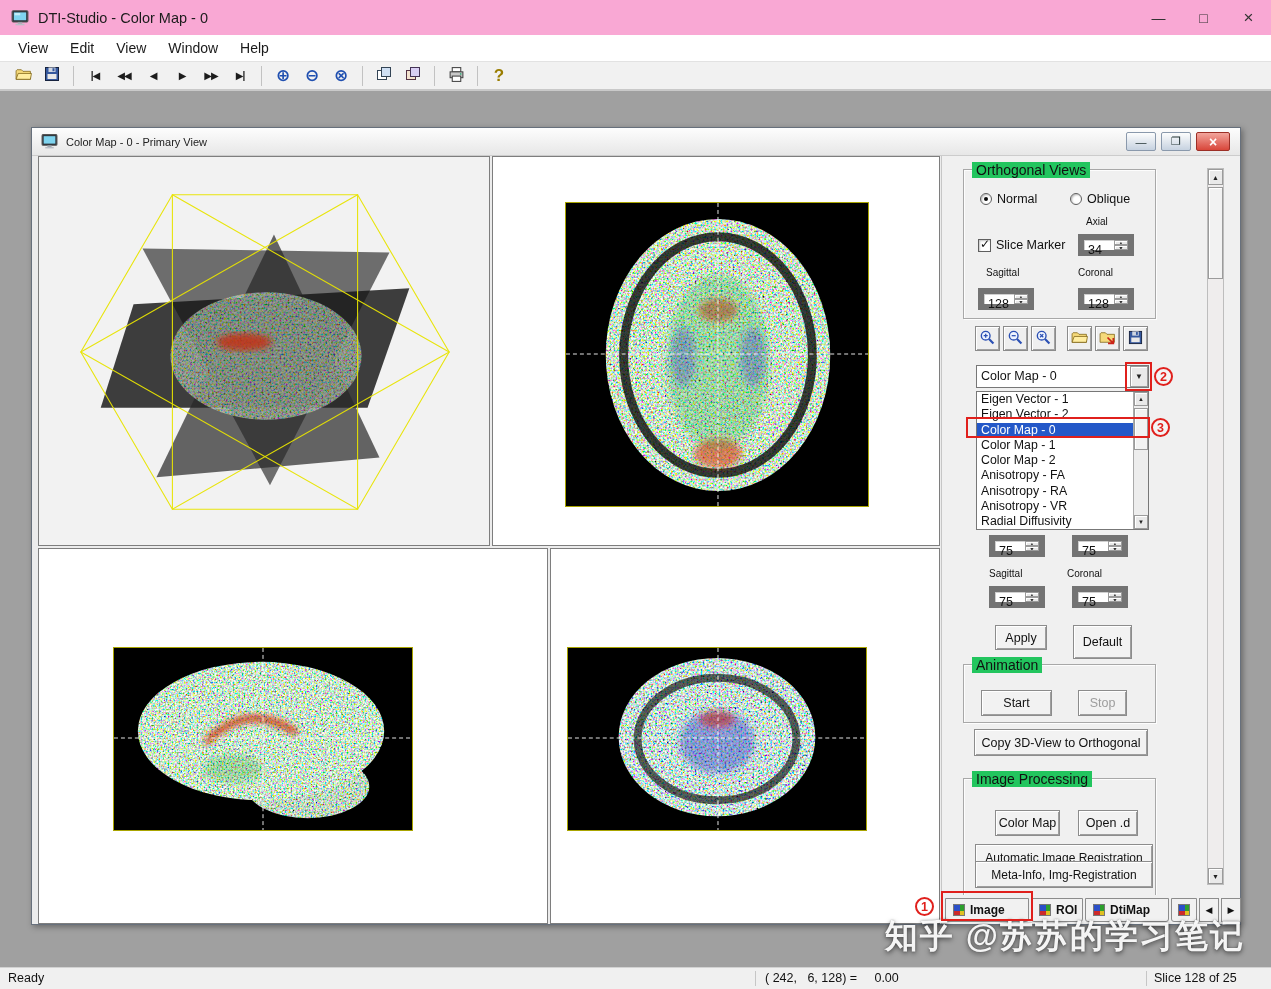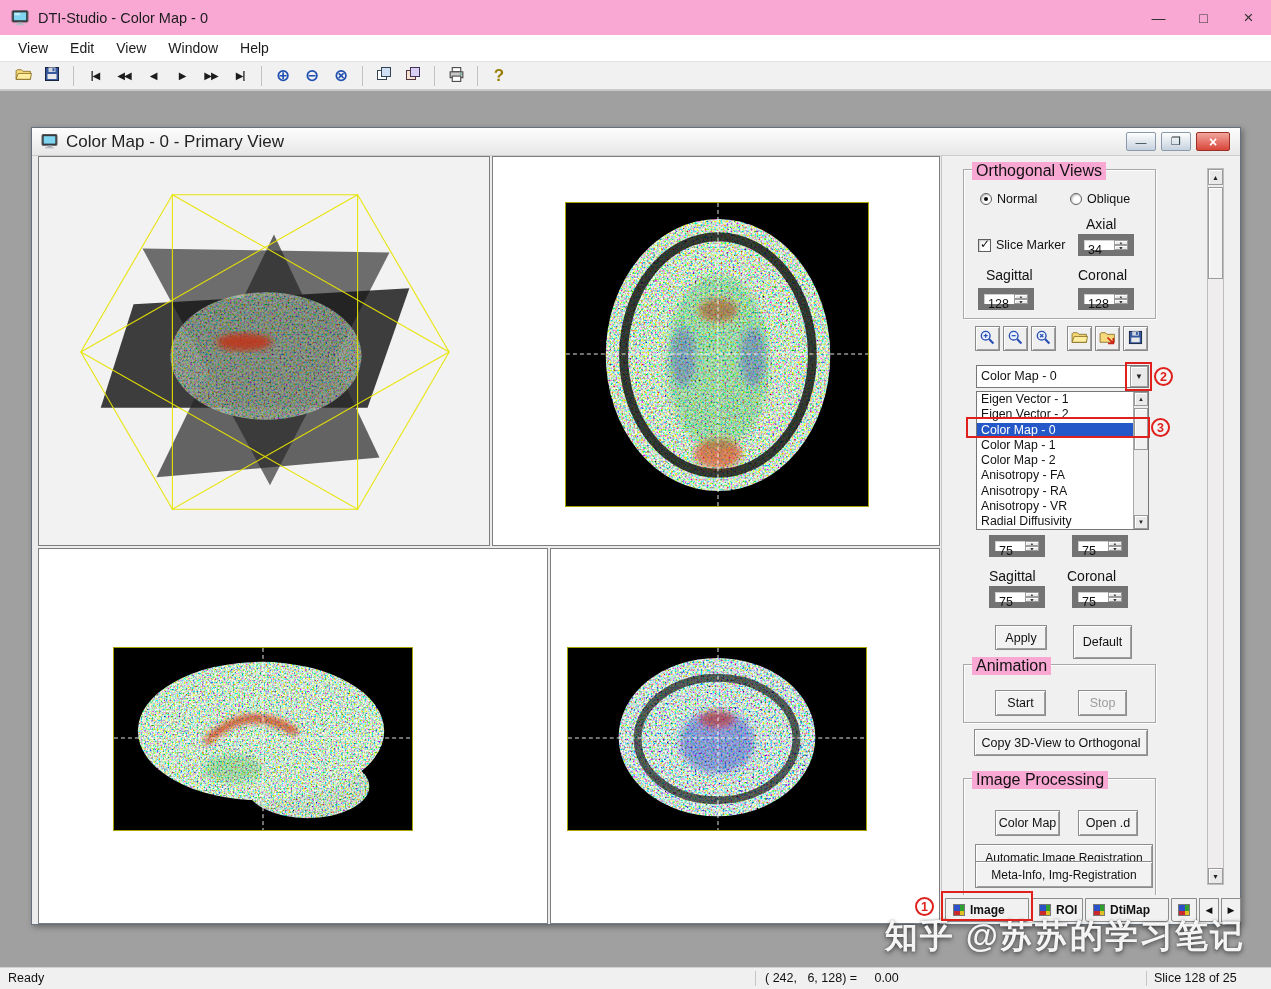--- a/index.html
+++ b/index.html
@@ -22,36 +22,36 @@
   .magglyph{font-size:17px;color:#1f4fb0;font-weight:bold}
   .helpglyph{font-size:17px;color:#9a7d00;font-weight:bold}
 
   
   .mdi{position:absolute;left:0;top:91px;right:0;height:876px;background:#a0a0a0}
 
   
   .child{position:absolute;left:31px;top:36px;width:1210px;height:798px;background:#f0f0f0;border:1px solid #67707c;box-shadow:2px 2px 6px rgba(0,0,0,.35)}
   .ctitle{position:absolute;left:0;top:0;right:0;height:28px;background:linear-gradient(#fdfdfd,#e7e7e7);border-bottom:1px solid #cccccc;display:flex;align-items:center}
   .cicon{margin:0 8px 0 9px;width:17px;height:17px;display:inline-flex}
-  .ctext{font-size:17px;color:#222}
+  .ctext{font-size:11px;color:#222}
   .cbtns{position:absolute;right:10px;top:4px;display:flex;gap:5px}
   .cbtn{width:30px;height:19px;border:1px solid #8a99ac;border-radius:2px;background:linear-gradient(#fdfdfd,#c6d2e0);display:flex;align-items:center;justify-content:center;font-size:11px;color:#233}
   .cbtn.close{width:34px;background:linear-gradient(#f2a59c,#d8463a);border-color:#9c2f26;color:#fff;font-size:14px;font-weight:bold}
   .ccontent{position:absolute;left:0;top:28px;width:1208px;height:768px;background:#ececec}
 
   
   .vp{position:absolute;border:1px solid #7e7e7e;background:#fff;overflow:hidden}
   .imgrect{position:absolute;background:#000;border:1px solid #a9a400;overflow:hidden}
   .fill{position:absolute;left:0;top:0;width:100%;height:100%}
 
   
   .panel{position:absolute;left:909px;top:0;width:299px;height:768px;background:#f0f0f0;border-left:1px solid #c6c6c6}
   .grp{position:absolute;border:1px solid #a8a8a8;box-shadow:inset 1px 1px 0 #fdfdfd,1px 1px 0 #fdfdfd}
-  .glabel{position:absolute;top:-8px;left:8px;background:#f9a8d4;padding:0 4px;font-size:16px;color:#111;white-space:nowrap}
-  .plabel{position:absolute;font-size:14px;color:#111;white-space:nowrap}
+  .glabel{position:absolute;top:-8px;left:8px;background:#22c55e;padding:0 4px;font-size:14px;color:#111;white-space:nowrap}
+  .plabel{position:absolute;font-size:10px;color:#111;white-space:nowrap}
   .radio{position:absolute;display:flex;align-items:center;gap:5px;font-size:12.5px}
   .rdot{width:12px;height:12px;border-radius:50%;border:1px solid #5f5f5f;background:#fff;box-shadow:inset 1px 1px 2px #b9b9b9;position:relative;flex:none}
   .radio.sel .rdot::after{content:"";position:absolute;left:3px;top:3px;width:4px;height:4px;border-radius:50%;background:#0a0a0a}
   .checkrow{position:absolute;display:flex;align-items:center;gap:5px;font-size:12.5px}
   .cbox{width:13px;height:13px;border:1px solid #5f5f5f;background:#fff;box-shadow:inset 1px 1px 2px #c4c4c4;position:relative;flex:none}
   .checkrow.on .cbox::after{content:"✓";position:absolute;left:1px;top:-3px;font-size:12px;color:#111;font-weight:bold}
   .spin{position:absolute;height:22px;width:56px;background:#fff;border:6px solid #737373;box-shadow:inset 1px 1px 0 #cfcfcf}
   .sval{position:absolute;left:4px;top:3px;font-size:12.5px}
   .sbtns{position:absolute;right:0;top:0;bottom:0;width:14px;display:flex;flex-direction:column}
   .sbtn{flex:1;background:#e9e9e9;border:1px solid #9b9b9b;box-shadow:inset 1px 1px 0 #fff;display:flex;align-items:center;justify-content:center;color:#333;overflow:hidden}
@@ -453,21 +453,21 @@
                 <span class="sbtn up"></span>
                 <span class="sbtn dn"></span>
               </span>
           </div>
 
           <div class="btn" style="left:53px;top:469px;width:52px;height:25px">Apply</div>
           <div class="btn" style="left:131px;top:469px;width:59px;height:34px">Default</div>
 
           <div class="grp" style="left:21px;top:508px;width:193px;height:59px">
             <span class="glabel">Animation</span>
-            <div class="btn" style="left:31px;top:25px;width:51px;height:26px">Start</div>
+            <div class="btn" style="left:17px;top:25px;width:71px;height:26px">Start</div>
             <div class="btn disabled" style="left:114px;top:25px;width:49px;height:26px">Stop</div>
           </div>
 
           <div class="btn" style="left:32px;top:573px;width:174px;height:27px">Copy 3D-View to Orthogonal</div>
 
           <div class="grp" style="left:21px;top:622px;width:193px;height:118px">
             <span class="glabel">Image Processing</span>
             <div class="btn" style="left:31px;top:31px;width:65px;height:26px">Color Map</div>
             <div class="btn" style="left:114px;top:31px;width:60px;height:26px">Open .d</div>
             <div class="btn" style="left:11px;top:65px;width:178px;height:27px;font-size:12px">Automatic Image Registration</div>

